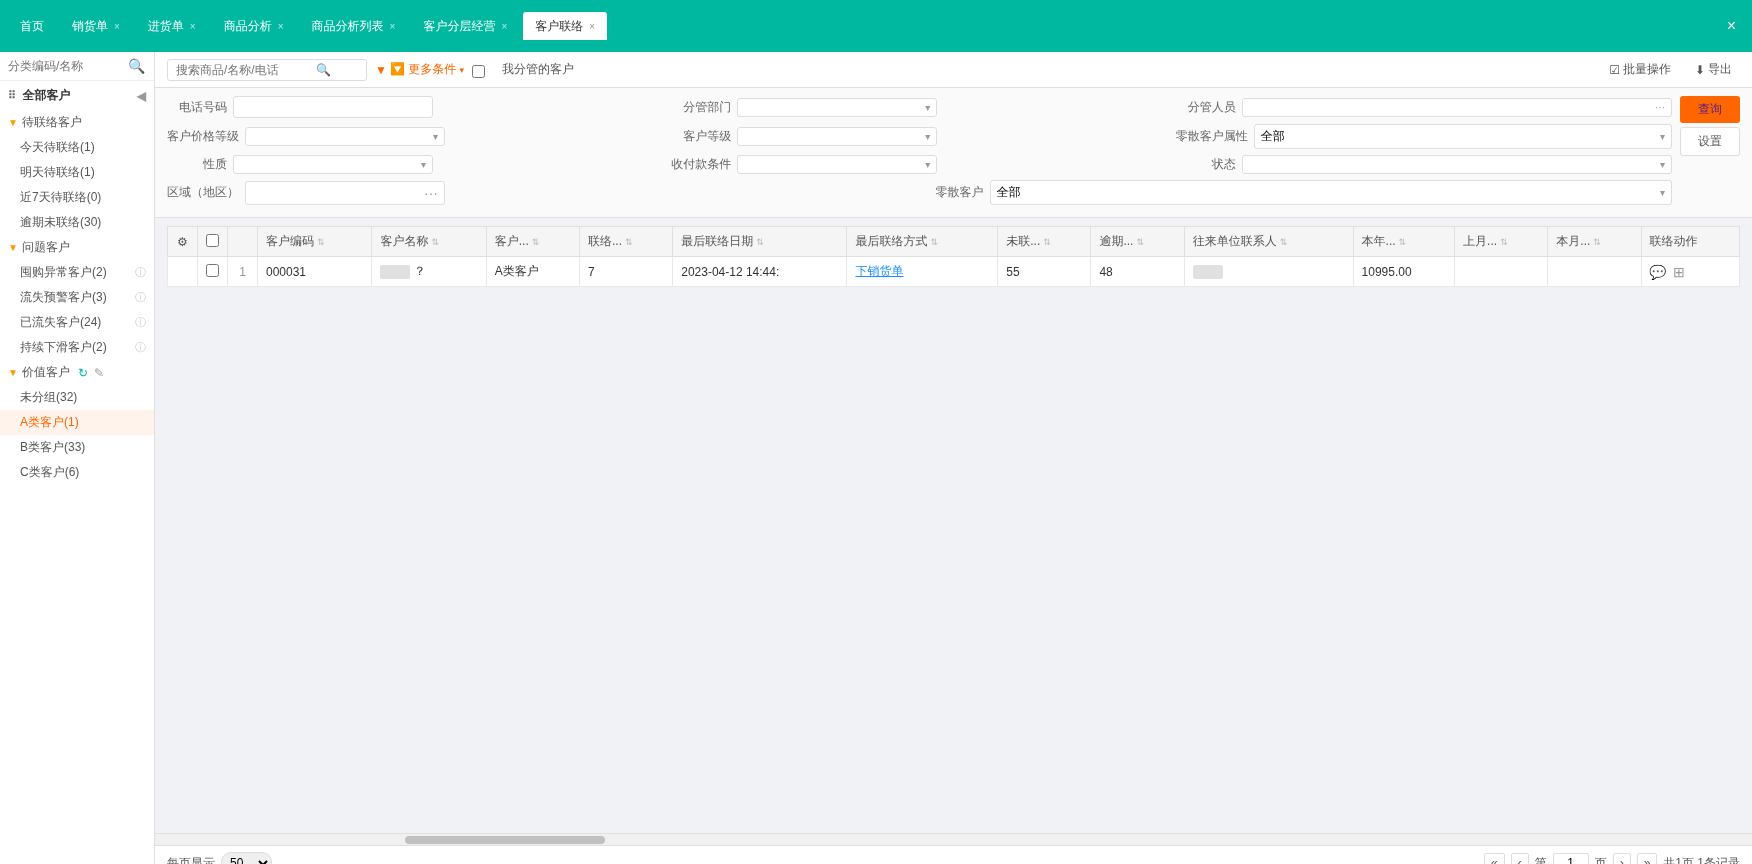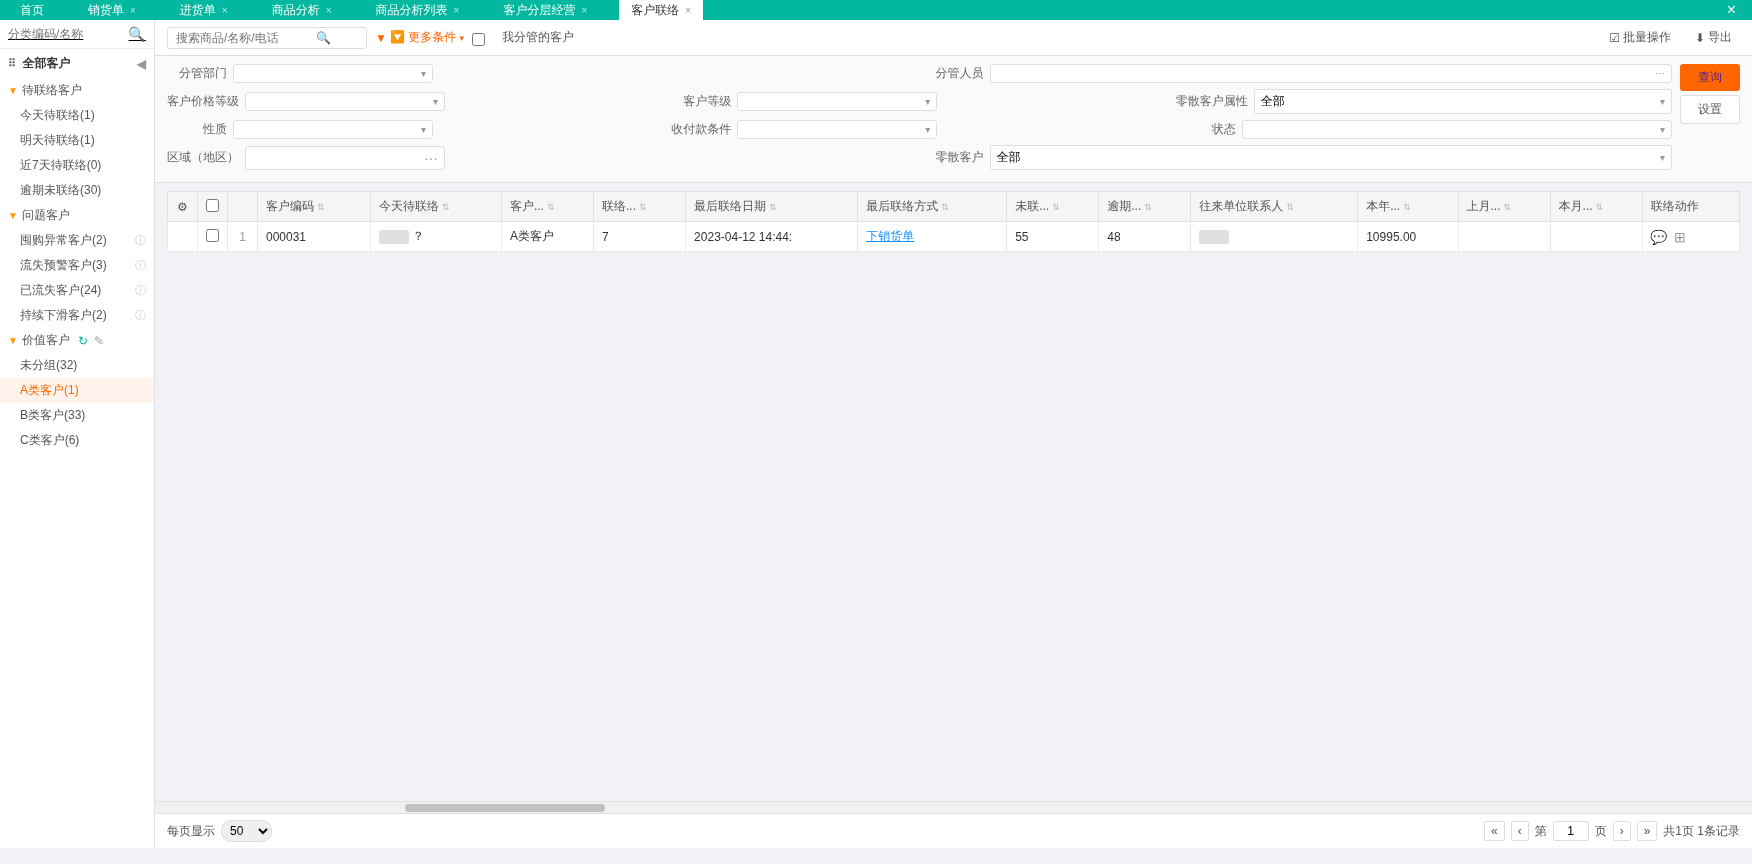--- a/index.html
+++ b/index.html
@@ -1,21 +1,21 @@
 <!DOCTYPE html>
 <html><head>
   <meta charset="utf-8">
   <style>
     * { box-sizing: border-box; margin: 0; padding: 0; font-family: 'Microsoft YaHei', Arial, sans-serif; font-size: 12px; }
     body { background: #f0f2f5; width: 1752px; min-height: 864px; overflow-x: hidden; }
 
     
     .top-nav {
-      display: flex; align-items: center; background: #00b8a0; height: 20px;
-      padding: 0 8px; gap: 20px;
+      display: flex; align-items: center; background: #00b8a0; height: 52px;
+      padding: 0 8px; gap: 4px;
     }
     .nav-tab {
       display: flex; align-items: center; padding: 0 12px; height: 28px;
       color: #fff; cursor: pointer; font-size: 13px; border-radius: 3px 3px 0 0;
       white-space: nowrap; gap: 6px;
     }
     .nav-tab.active { background: #fff; color: #333; }
     .nav-tab .close-x { font-size: 10px; color: inherit; opacity: 0.7; }
     .nav-tab.active .close-x { color: #666; }
     .nav-spacer { flex: 1; }
@@ -25,21 +25,20 @@
     .main-layout { display: flex; height: calc(864px - 36px); }
 
     
     .sidebar {
       width: 155px; background: #fff; border-right: 1px solid #e0e0e0;
       display: flex; flex-direction: column; overflow-y: auto; flex-shrink: 0;
     }
     .sidebar-search {
       display: flex; align-items: center; padding: 6px 8px; border-bottom: 1px solid #eee;
       gap: 4px;
-      text-decoration: underline;
     }
     .sidebar-search input {
       border: none; outline: none; font-size: 12px; color: #333; width: 100%;
       background: transparent;
     }
     .sidebar-search .search-icon { color: #00b8a0; font-size: 14px; cursor: pointer; }
     .sidebar-header {
       display: flex; align-items: center; padding: 6px 8px; font-weight: bold;
       font-size: 13px; color: #333; justify-content: space-between;
     }
@@ -293,20 +292,24 @@
         <span>导出</span>
       </div>
     </div>
 
     <div class="advanced-filters">
       <div style="display:flex; gap:8px; align-items:flex-start;">
         <div style="flex:1;">
 
           <div class="filter-row">
             <div class="filter-field">
+              <span class="filter-label">电话号码</span>
+              <input class="filter-input" type="text" value="" style="max-width: 200px;">
+            </div>
+            <div class="filter-field">
               <span class="filter-label">分管部门</span>
               <div class="filter-select" style="max-width:200px;">
                 <span></span>
                 <span class="chevron">▾</span>
               </div>
             </div>
             <div class="filter-field">
               <span class="filter-label">分管人员</span>
               <div class="filter-select" style="flex:1;">
                 <span></span>
@@ -399,21 +402,21 @@
             </th>
             <th class="num-col"></th>
             <th>
               <div class="th-inner">
                 <span>客户编码</span>
                 <span class="sort-icon">⇅</span>
               </div>
             </th>
             <th>
               <div class="th-inner">
-                <span>今天待联络</span>
+                <span>客户名称</span>
                 <span class="sort-icon">⇅</span>
               </div>
             </th>
             <th>
               <div class="th-inner">
                 <span>客户...</span>
                 <span class="sort-icon">⇅</span>
               </div>
             </th>
             <th>

